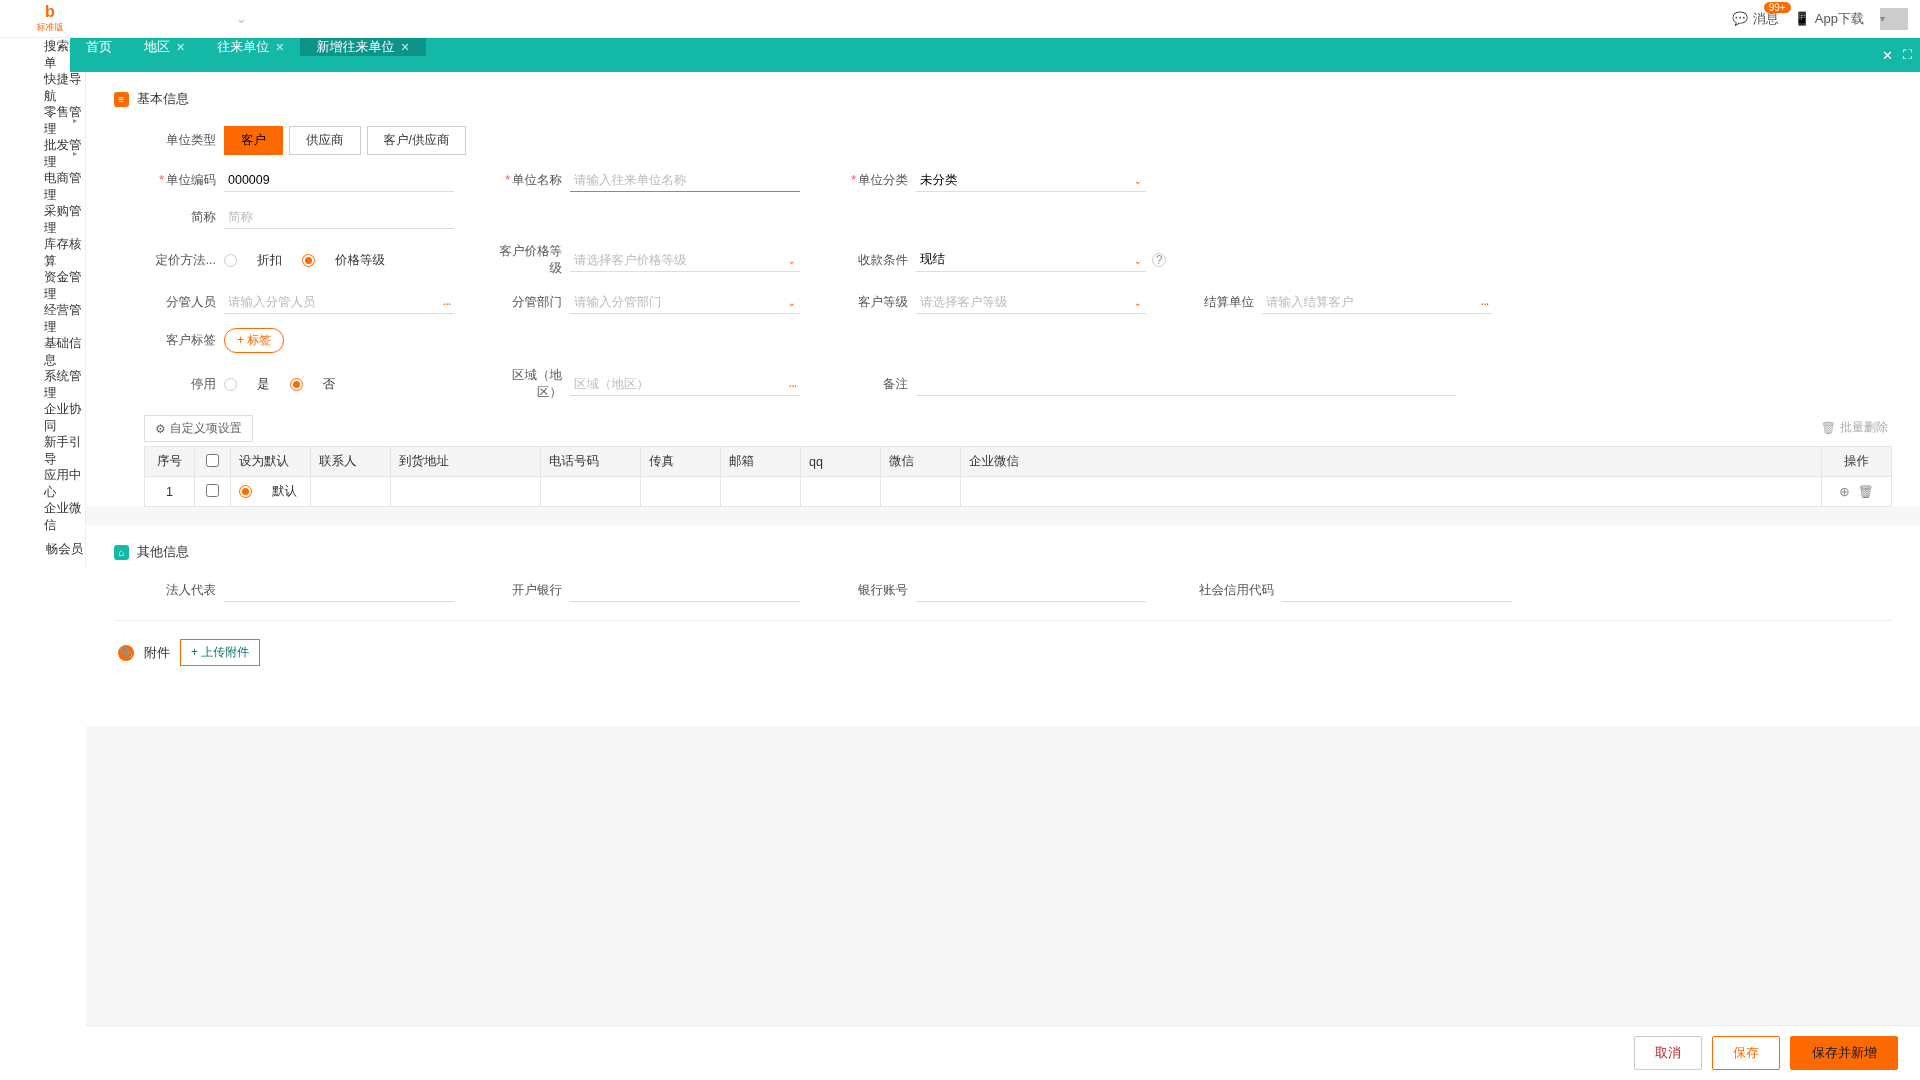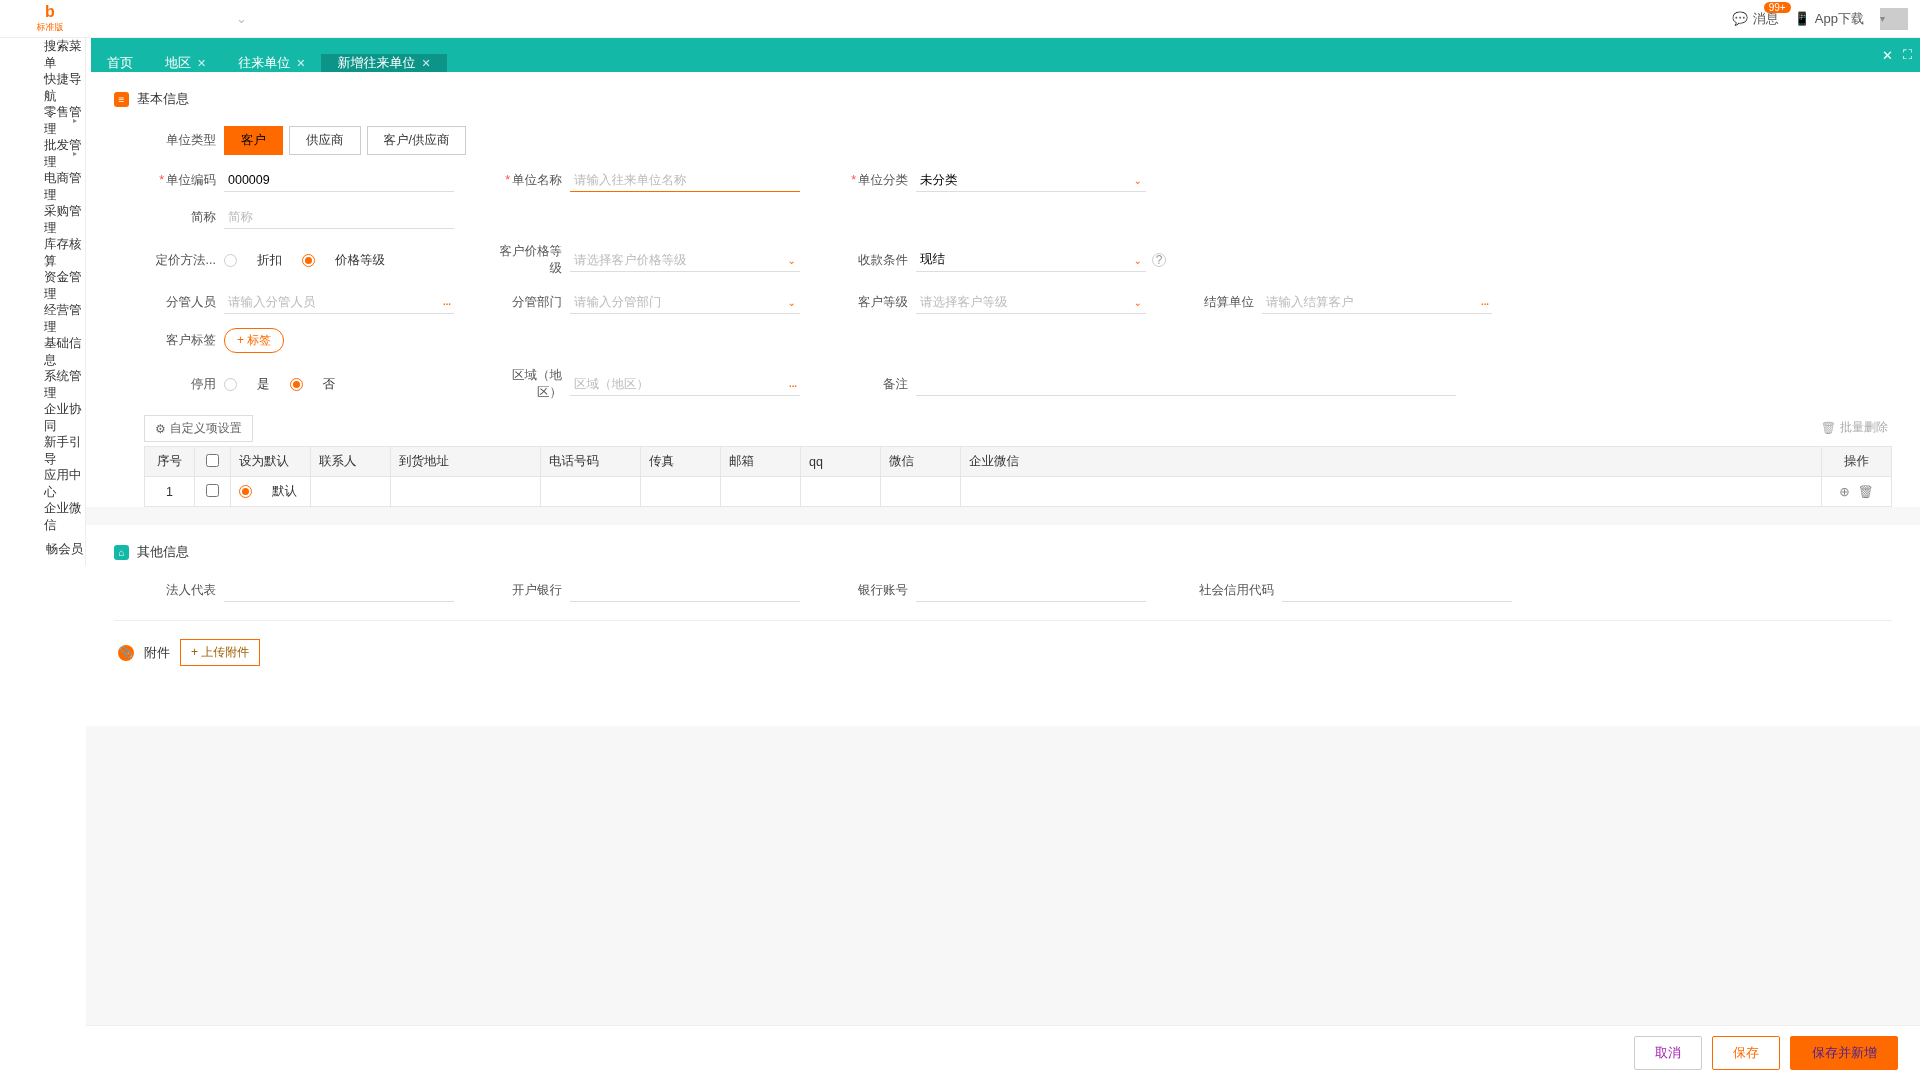--- a/index.html
+++ b/index.html
@@ -13,21 +13,21 @@
 .company-select { margin-left: 20px; color: #999; display: flex; align-items: center; }
 .company-select .chev { margin-left: 8px; color: #bbb; }
 .top-right { margin-left: auto; display: flex; align-items: center; gap: 16px; color: #555; }
 .top-right .msg { position: relative; display: flex; align-items: center; gap: 4px; }
 .top-right .badge { position: absolute; top: -8px; right: -12px; background: #ff6a00; color: #fff; font-size: 10px; padding: 0 5px; border-radius: 8px; }
 .top-right .app-dl { display: flex; align-items: center; gap: 4px; }
 .top-right .avatar { width: 28px; height: 22px; background: #ccc; display: flex; align-items: center; gap: 2px; }
 .top-right .avatar .chev { font-size: 10px; color: #888; }
 
 
-.tabs-bar { background: #14b8a6; height: 34px; display: flex; align-items: flex-end; margin-left: 91px; position: relative; }
+.tabs-bar { background: #14b8a6; height: 34px; display: flex; align-items: flex-start; margin-left: 70px; position: relative; }
 .tab { display: flex; align-items: center; padding: 0 16px; color: #fff; font-size: 13px; gap: 6px; cursor: pointer; }
 .tab.active { background: #0d9488; }
 .tab .close { font-size: 11px; opacity: 0.8; }
 .tabs-bar .right-icons { position: absolute; right: 8px; top: 0; height: 100%; display: flex; align-items: center; gap: 10px; color: #fff; }
 .tabs-bar .right-icons span { cursor: pointer; }
 
 
 .sidebar { position: absolute; left: 0; top: 38px; width: 86px; background: #fff; border-right: 1px solid #eee; }
 .sidebar-item { height: 33px; display: flex; align-items: center; justify-content: center; font-size: 12.5px; color: #333; cursor: pointer; position: relative; margin-left: 44px; }
 .sidebar-item .caret { position: absolute; right: 8px; font-size: 8px; color: #888; }
@@ -78,28 +78,28 @@
 .table .center { text-align: center; }
 .table input[type="checkbox"] { cursor: pointer; }
 .row-action { display: flex; gap: 8px; align-items: center; justify-content: center; }
 .row-action span { cursor: pointer; color: #888; }
 
 .date-input-wrap { position: relative; display: inline-block; }
 .date-icon { position: absolute; right: 6px; top: 4px; color: #ff6a00; font-size: 13px; }
 
 .attach-section { display: flex; align-items: center; gap: 10px; margin-top: 18px; border-top: 1px solid #eee; padding-top: 18px; padding-left: 4px; }
 .attach-section .att-icon { width: 16px; height: 16px; background: #ff6a00; border-radius: 50%; color: #fff; display: inline-flex; align-items: center; justify-content: center; font-size: 11px; }
-.upload-btn { border: 1px solid #ff6a00; color: #a16207; background: #fff; padding: 4px 10px; font-size: 12px; cursor: pointer; }
+.upload-btn { border: 1px solid #ff6a00; color: #0f766e; background: #fff; padding: 4px 10px; font-size: 12px; cursor: pointer; }
 
 
 .footer { position: fixed; bottom: 0; left: 86px; right: 0; background: #fff; border-top: 1px solid #eee; padding: 10px 22px; display: flex; justify-content: flex-end; gap: 10px; }
 .btn { padding: 7px 20px; font-size: 13px; border-radius: 2px; cursor: pointer; }
-.btn-default { background: #fff; border: 1px solid #ccc; color: #a21caf; }
+.btn-default { background: #fff; border: 1px solid #ccc; color: #b91c1c; }
 .btn-outline-orange { background: #fff; border: 1px solid #ff6a00; color: #ff6a00; }
-.btn-orange { background: #ff6a00; border: 1px solid #ff6a00; color: #4c1d95; padding-left: 21px; }
+.btn-orange { background: #ff6a00; border: 1px solid #ff6a00; color: #0f172a; padding-left: 21px; }
 
 .section-gap { height: 18px; background: #f7f7f7; margin: 0 -28px; }
 </style>
 </head>
 <body>
 
 <div class="top-header">
   <div class="logo-area">
     <span class="logo-icon">b</span>
     <span class="logo-text">标准版</span>

